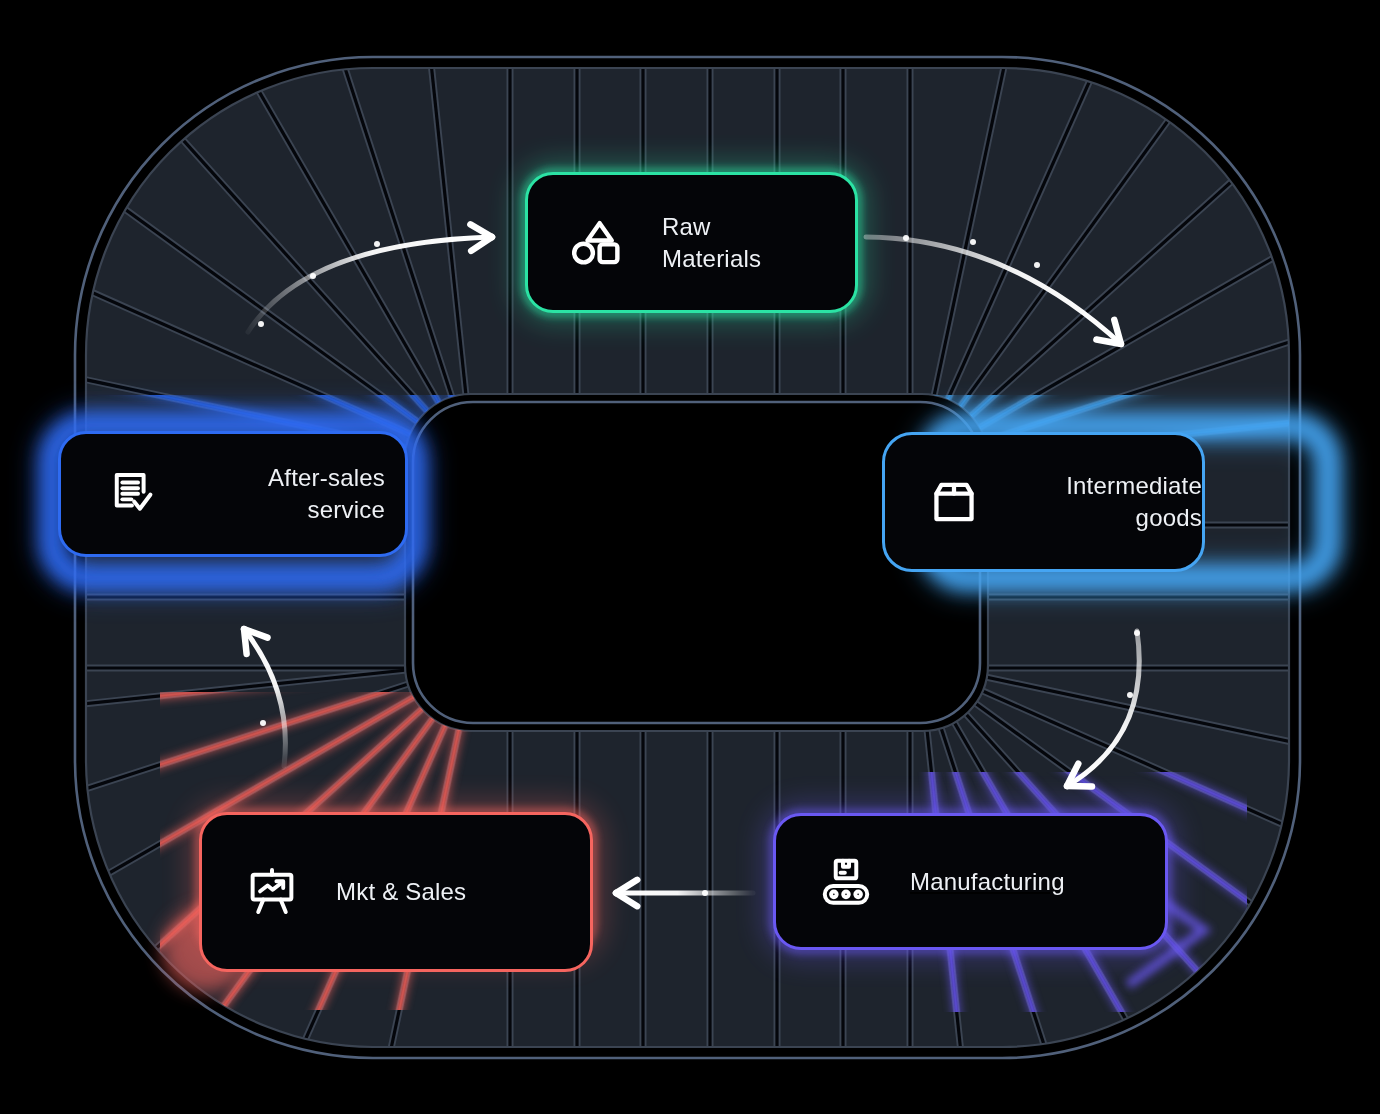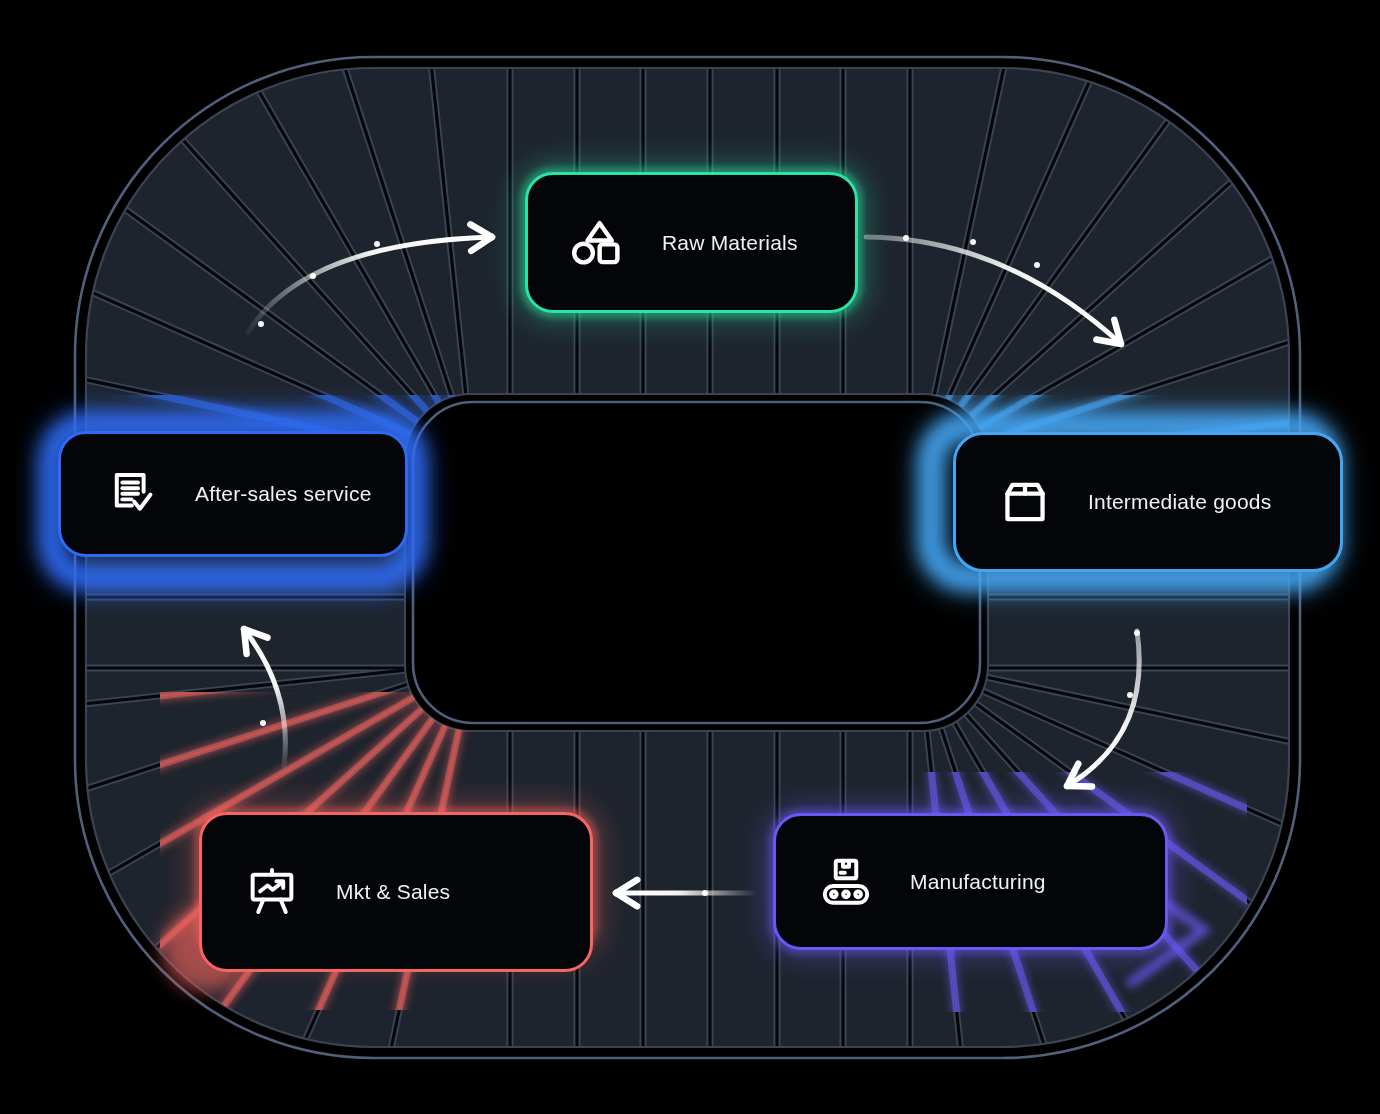--- a/index.html
+++ b/index.html
@@ -19,26 +19,26 @@
     gap:36px;
     padding-left:42px;
     background:#040508;
     border:3px solid var(--accent,#888);
     border-radius:28px;
     z-index:5;
   }
   .node .icon{display:flex;align-items:center;justify-content:center;flex:0 0 auto;}
   .node .label{
     color:#eef1f5;
-    font-size:21px;
+    font-size:24px;
     line-height:1.32;
     letter-spacing:.2px;
   }
   #node-raw-materials{left:525px;top:172px;width:333px;height:141px;}
-  #node-intermediate-goods{left:953px;top:432px;width:390px;height:140px;border-radius:30px;}
+  #node-intermediate-goods{left:882px;top:432px;width:323px;height:140px;border-radius:30px;text-align:right;}
   #node-manufacturing{left:773px;top:813px;width:395px;height:137px;text-decoration:underline;}
   #node-mkt-sales{left:199px;top:812px;width:394px;height:160px;}
   #node-after-sales-service{left:58px;top:431px;width:350px;height:126px;text-align:right;}
   #node-raw-materials .label{max-width:150px;}
   #node-intermediate-goods .label{max-width:215px;}
   #node-after-sales-service .label{max-width:190px;}
 </style>
 </head>
 <body>
 

